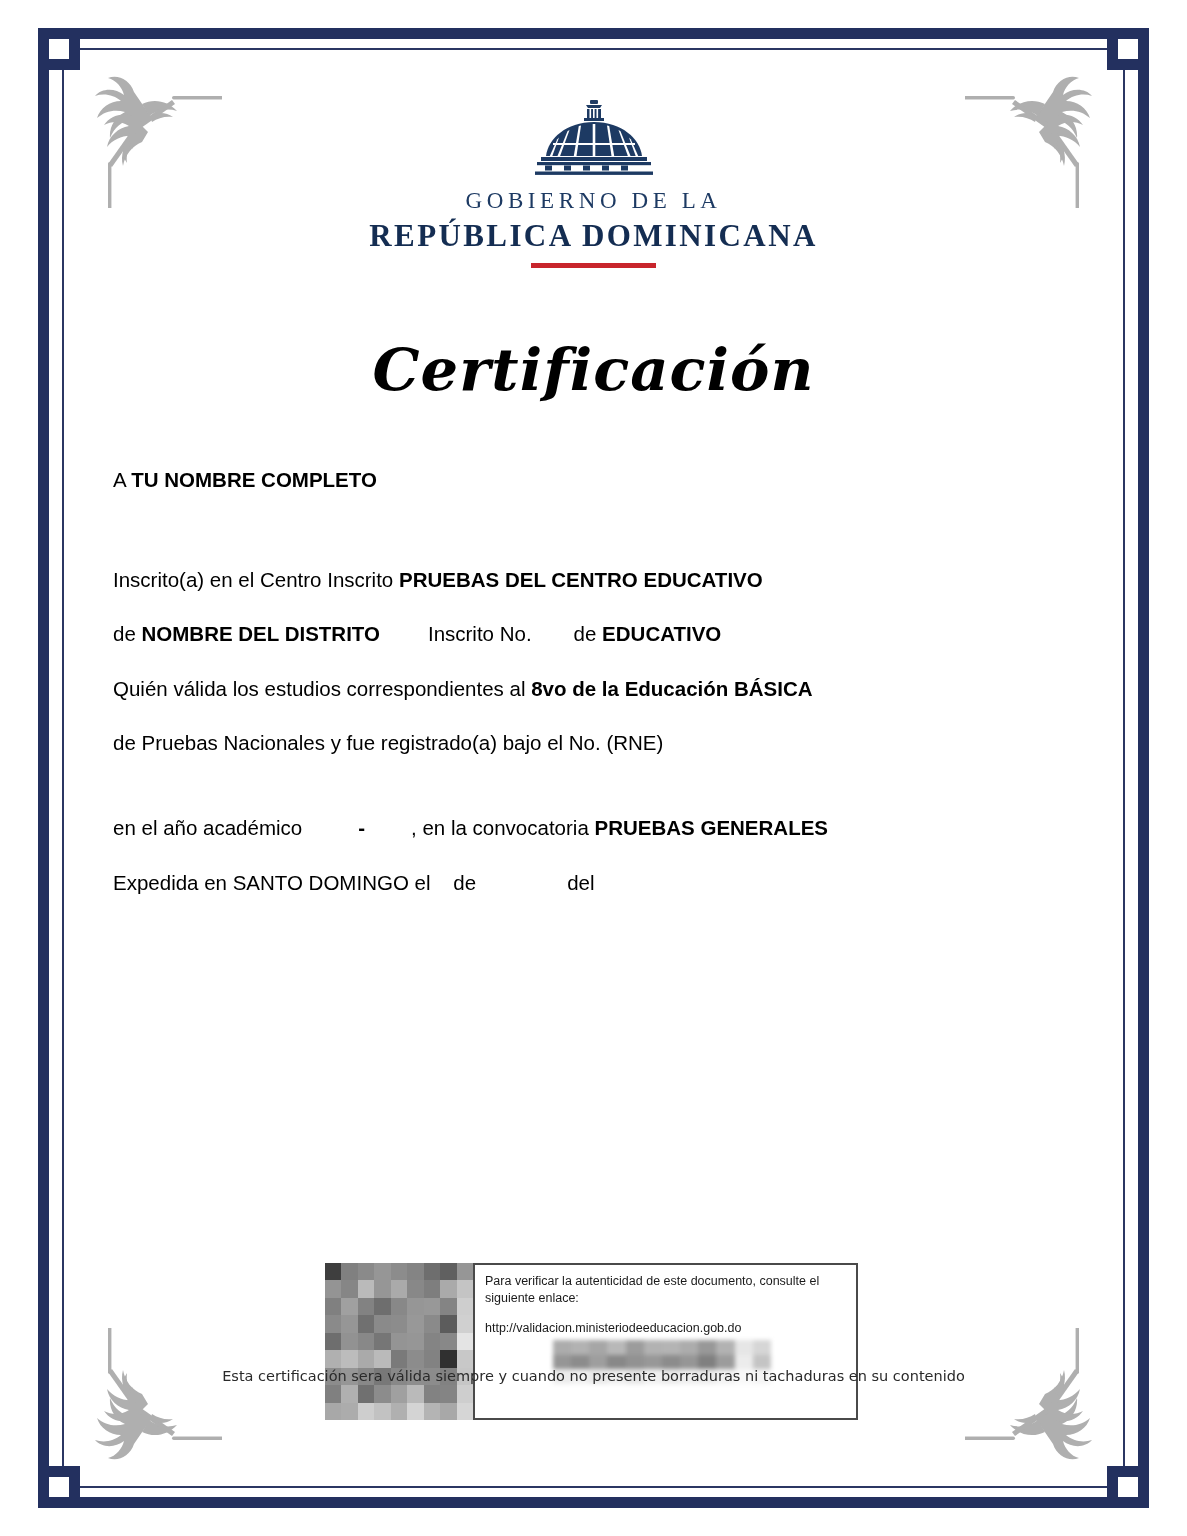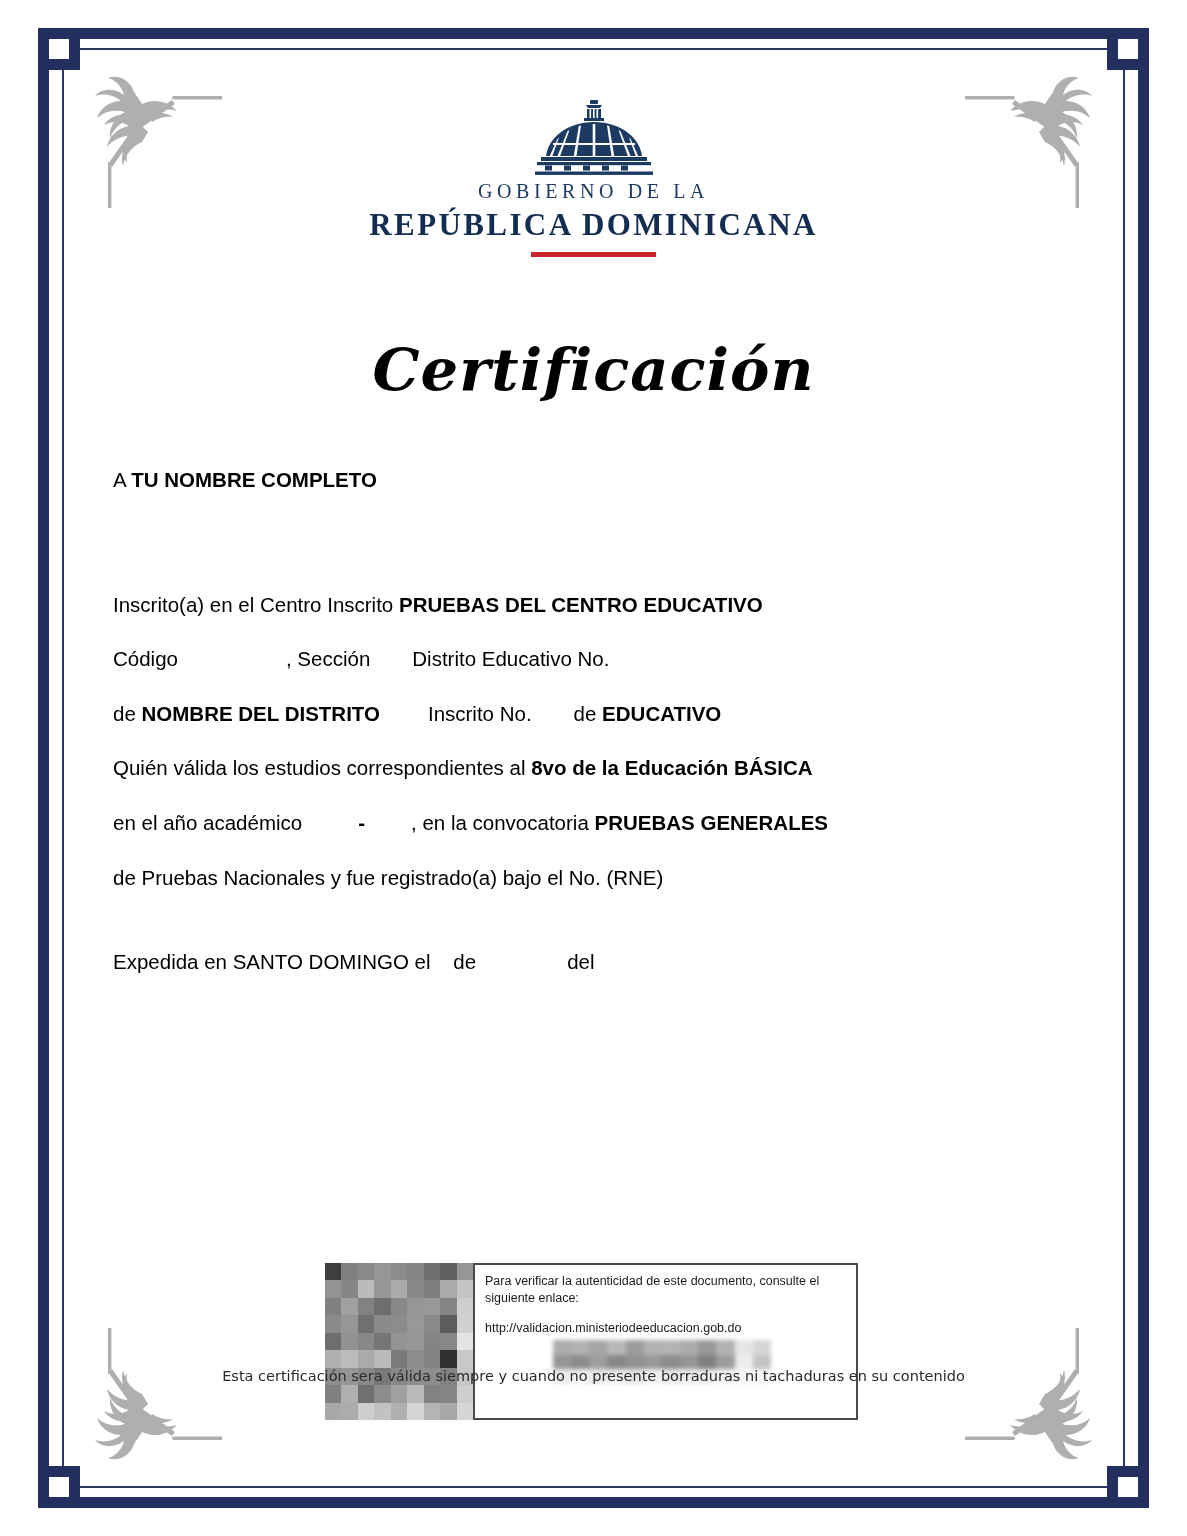--- a/index.html
+++ b/index.html
@@ -80,23 +80,23 @@
   
   .logo-block {
     position: absolute;
     left: 0;
     top: 98px;
     width: 1187px;
     text-align: center;
   }
   .dome { display: block; margin: 0 auto; }
   .logo-gob {
-    margin-top: 4px;
+    margin-top: 12px;
     font-family: "Liberation Serif", serif;
-    font-size: 20px;
+    font-size: 23px;
     letter-spacing: 4.6px;
     color: #1d3a63;
     font-weight: 400;
   }
   .logo-rd {
     margin-top: 4px;
     font-family: "Liberation Serif", serif;
     font-size: 31px;
     letter-spacing: 2.4px;
     color: #142d52;
@@ -137,21 +137,21 @@
   .body-text {
     position: absolute;
     left: 113px;
     top: 468px;
     width: 880px;
     font-size: 20.5px;
     color: #000000;
     line-height: 1.2;
   }
   .line { white-space: pre; margin: 0; }
-  .line.sp-after-name { margin-bottom: 100px; }
+  .line.sp-after-name { margin-bottom: 75px; }
   .line.para { margin-bottom: 30px; }
   .line.gap-big { margin-bottom: 60px; }
   b { font-weight: 700; }
 
   
   .verify-wrap {
     position: absolute;
     left: 325px;
     top: 1263px;
     width: 533px;
@@ -336,29 +336,28 @@
     </div>
 
     <div class="cert-title">Certificación</div>
 
     <div class="body-text">
 
       <p class="line sp-after-name"><span>A </span><b>TU NOMBRE COMPLETO</b></p>
 
       <p class="line para"><span>Inscrito(a) en el Centro Inscrito </span><b>PRUEBAS DEL CENTRO EDUCATIVO</b></p>
 
-      <p class="line para"><span>Código</span><span style="display:inline-block;width:108px"></span><span>, Sección</span><span style="display:inline-block;width:42px"></span><span>Distrito Educativo No.</span></p>
 
       <p class="line para"><span>de </span><b>NOMBRE DEL DISTRITO</b><span style="display:inline-block;width:48px"></span><span>Inscrito No.</span><span style="display:inline-block;width:42px"></span><span>de </span><b>EDUCATIVO</b></p>
 
       <p class="line para"><span>Quién válida los estudios correspondientes al </span><b>8vo de la Educación BÁSICA</b></p>
 
+      <p class="line gap-big">de Pruebas Nacionales y fue registrado(a) bajo el No. (RNE)</p>
+
       <p class="line para"><span>en el año académico</span><span style="display:inline-block;width:56px"></span><b>-</b><span style="display:inline-block;width:46px"></span><span>, en la convocatoria </span><b>PRUEBAS GENERALES</b></p>
-
-      <p class="line gap-big">de Pruebas Nacionales y fue registrado(a) bajo el No. (RNE)</p>
 
       <p class="line">Expedida en SANTO DOMINGO el    de                del</p>
     </div>
 
     <div class="verify-wrap">
       <div class="qr" id="qr">
           <i style="background: rgb(62, 62, 62);"></i>
           <i style="background: rgb(128, 128, 128);"></i>
           <i style="background: rgb(138, 138, 138);"></i>
           <i style="background: rgb(150, 150, 150);"></i>

